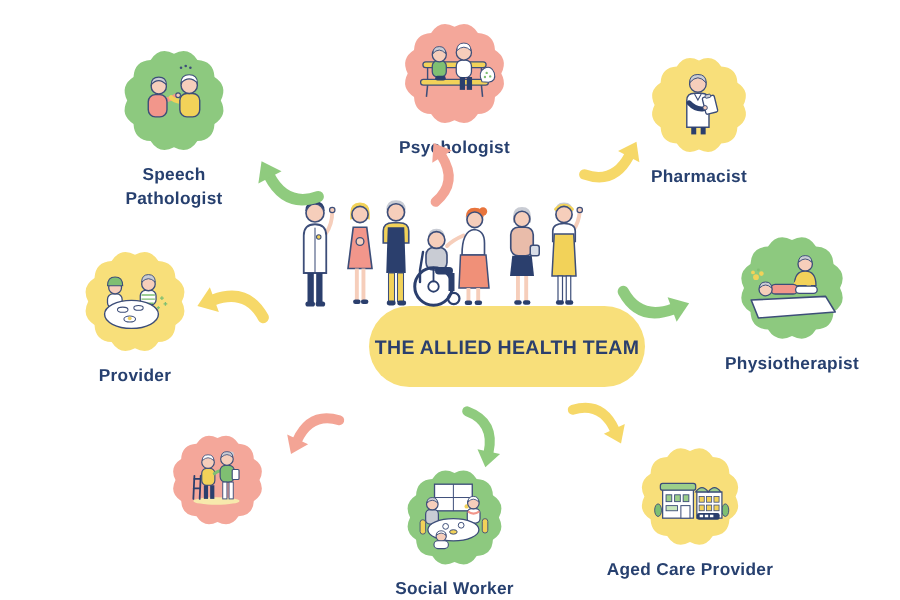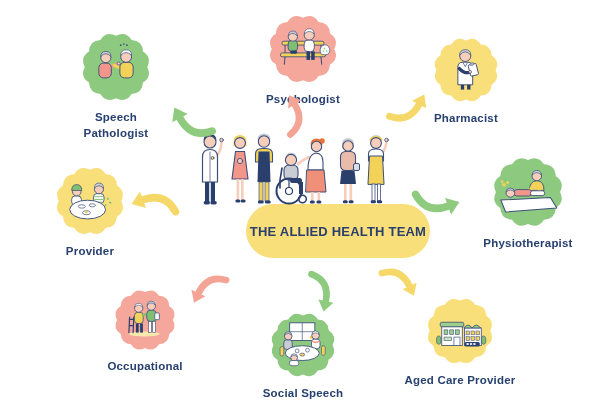--- a/index.html
+++ b/index.html
@@ -258,21 +258,21 @@
       <path d="M62.3,35.8 Q62.3,31 67,31 Q71.7,31 71.7,35.8 Q69.3,33.5 67,33.5 Q64.7,33.5 62.3,35.8 Z" fill="#fff" stroke="#3D4E79" stroke-width=".8"></path>
       <ellipse cx="49" cy="61" rx="23" ry="10" fill="#fff" stroke="#3D4E79" stroke-width="1.2"></ellipse>
       <circle cx="42" cy="58" r="2.6" fill="#fff" stroke="#3D4E79" stroke-width=".9"></circle>
       <circle cx="56" cy="57" r="2.6" fill="#fff" stroke="#3D4E79" stroke-width=".9"></circle>
       <ellipse cx="49" cy="63" rx="3.4" ry="2" fill="var(--accent-yellow)" stroke="#3D4E79" stroke-width=".9"></ellipse>
       <circle cx="38" cy="67" r="4.6" fill="var(--skin)" stroke="#3D4E79" stroke-width="1"></circle>
       <path d="M33.8,66 Q33.8,62 38,62 Q42.2,62 42.2,66 Q40,64 38,64 Q36,64 33.8,66 Z" fill="#fff" stroke="#3D4E79" stroke-width=".8"></path>
       <rect x="31.5" y="71" width="13" height="7" rx="3.5" fill="#fff" stroke="#3D4E79" stroke-width="1"></rect>
     </svg>
     <div class="label">
-      <div>Social Speech</div>
+      <div>Social Worker</div>
     </div>
   </div>
 
   <div class="node" style="left:80px;top:285px;">
     <svg width="70" height="70" viewBox="0 0 100 100">
       <path d="M90,50 Q96.4,62.4 84.6,70 Q83.9,83.9 70,84.6 Q62.4,96.4 50,90 Q37.6,96.4 30,84.6 Q16.1,83.9 15.4,70 Q3.6,62.4 10,50 Q3.6,37.6 15.4,30 Q16.1,16.1 30,15.4 Q37.6,3.6 50,10 Q62.4,3.6 70,15.4 Q83.9,16.1 84.6,30 Q96.4,37.6 90,50 Z" fill="var(--salmon)"></path>
       <ellipse cx="49" cy="70" rx="22" ry="3.5" fill="#F7E9AC"></ellipse>
       <path d="M28,46 L27,68 M34,46 L33,68 M27.6,49 L34,49 M27.3,58 L33.5,58 M34,46 L39.5,44" stroke="#2B3F6D" stroke-width="1.7" fill="none" stroke-linecap="round"></path>
       <rect x="35" y="39" width="12.5" height="16" rx="4.5" fill="var(--accent-yellow)" stroke="#3D4E79" stroke-width="1.1"></rect>
       <circle cx="41" cy="33" r="6" fill="var(--skin)" stroke="#3D4E79" stroke-width="1.1"></circle>
@@ -282,21 +282,20 @@
       <path d="M53,41 Q49,42 47,44" stroke="var(--accent-green)" stroke-width="3" fill="none" stroke-linecap="round"></path>
       <rect x="52.5" y="36" width="13.5" height="16" rx="5" fill="var(--accent-green)" stroke="#3D4E79" stroke-width="1.1"></rect>
       <circle cx="63" cy="25.5" r="2.6" fill="#C9CCD4"></circle>
       <circle cx="59" cy="30" r="6" fill="var(--skin)" stroke="#3D4E79" stroke-width="1.1"></circle>
       <path d="M53.5,28.5 Q53.5,23 59,23 Q64.5,23 64.5,28.5 Q61.5,25.8 59,25.8 Q56.5,25.8 53.5,28.5 Z" fill="#C9CCD4" stroke="#3D4E79" stroke-width=".8"></path>
       <rect x="64" y="40" width="6.5" height="9.5" rx="1" fill="#fff" stroke="#3D4E79" stroke-width="1.1"></rect>
       <rect x="55" y="52" width="4" height="16" fill="#fff" stroke="#3D4E79" stroke-width=".9"></rect>
       <rect x="61" y="52" width="4" height="16" fill="#fff" stroke="#3D4E79" stroke-width=".9"></rect>
     </svg>
     <div class="label">
-      <div>Occupational</div>
     </div>
   </div>
 
   <div class="node" style="left:25px;top:162px;">
     <svg width="78" height="78" viewBox="0 0 100 100">
       <path d="M90,50 Q96.4,62.4 84.6,70 Q83.9,83.9 70,84.6 Q62.4,96.4 50,90 Q37.6,96.4 30,84.6 Q16.1,83.9 15.4,70 Q3.6,62.4 10,50 Q3.6,37.6 15.4,30 Q16.1,16.1 30,15.4 Q37.6,3.6 50,10 Q62.4,3.6 70,15.4 Q83.9,16.1 84.6,30 Q96.4,37.6 90,50 Z" fill="var(--yellow)"></path>
       <rect x="26.5" y="43.5" width="12.5" height="12" rx="4.5" fill="#fff" stroke="#3D4E79" stroke-width="1.1"></rect>
       <circle cx="33" cy="38" r="5.5" fill="var(--skin)" stroke="#3D4E79" stroke-width="1.1"></circle>
       <path d="M26.5,36.5 Q26.5,29 33,29 Q39.5,29 39.5,36.5 Z" fill="var(--accent-green)" stroke="#3D4E79" stroke-width=".9"></path>
       <line x1="58" y1="43" x2="61.5" y2="37.5" stroke="var(--skin)" stroke-width="2.2" stroke-linecap="round"></line>

